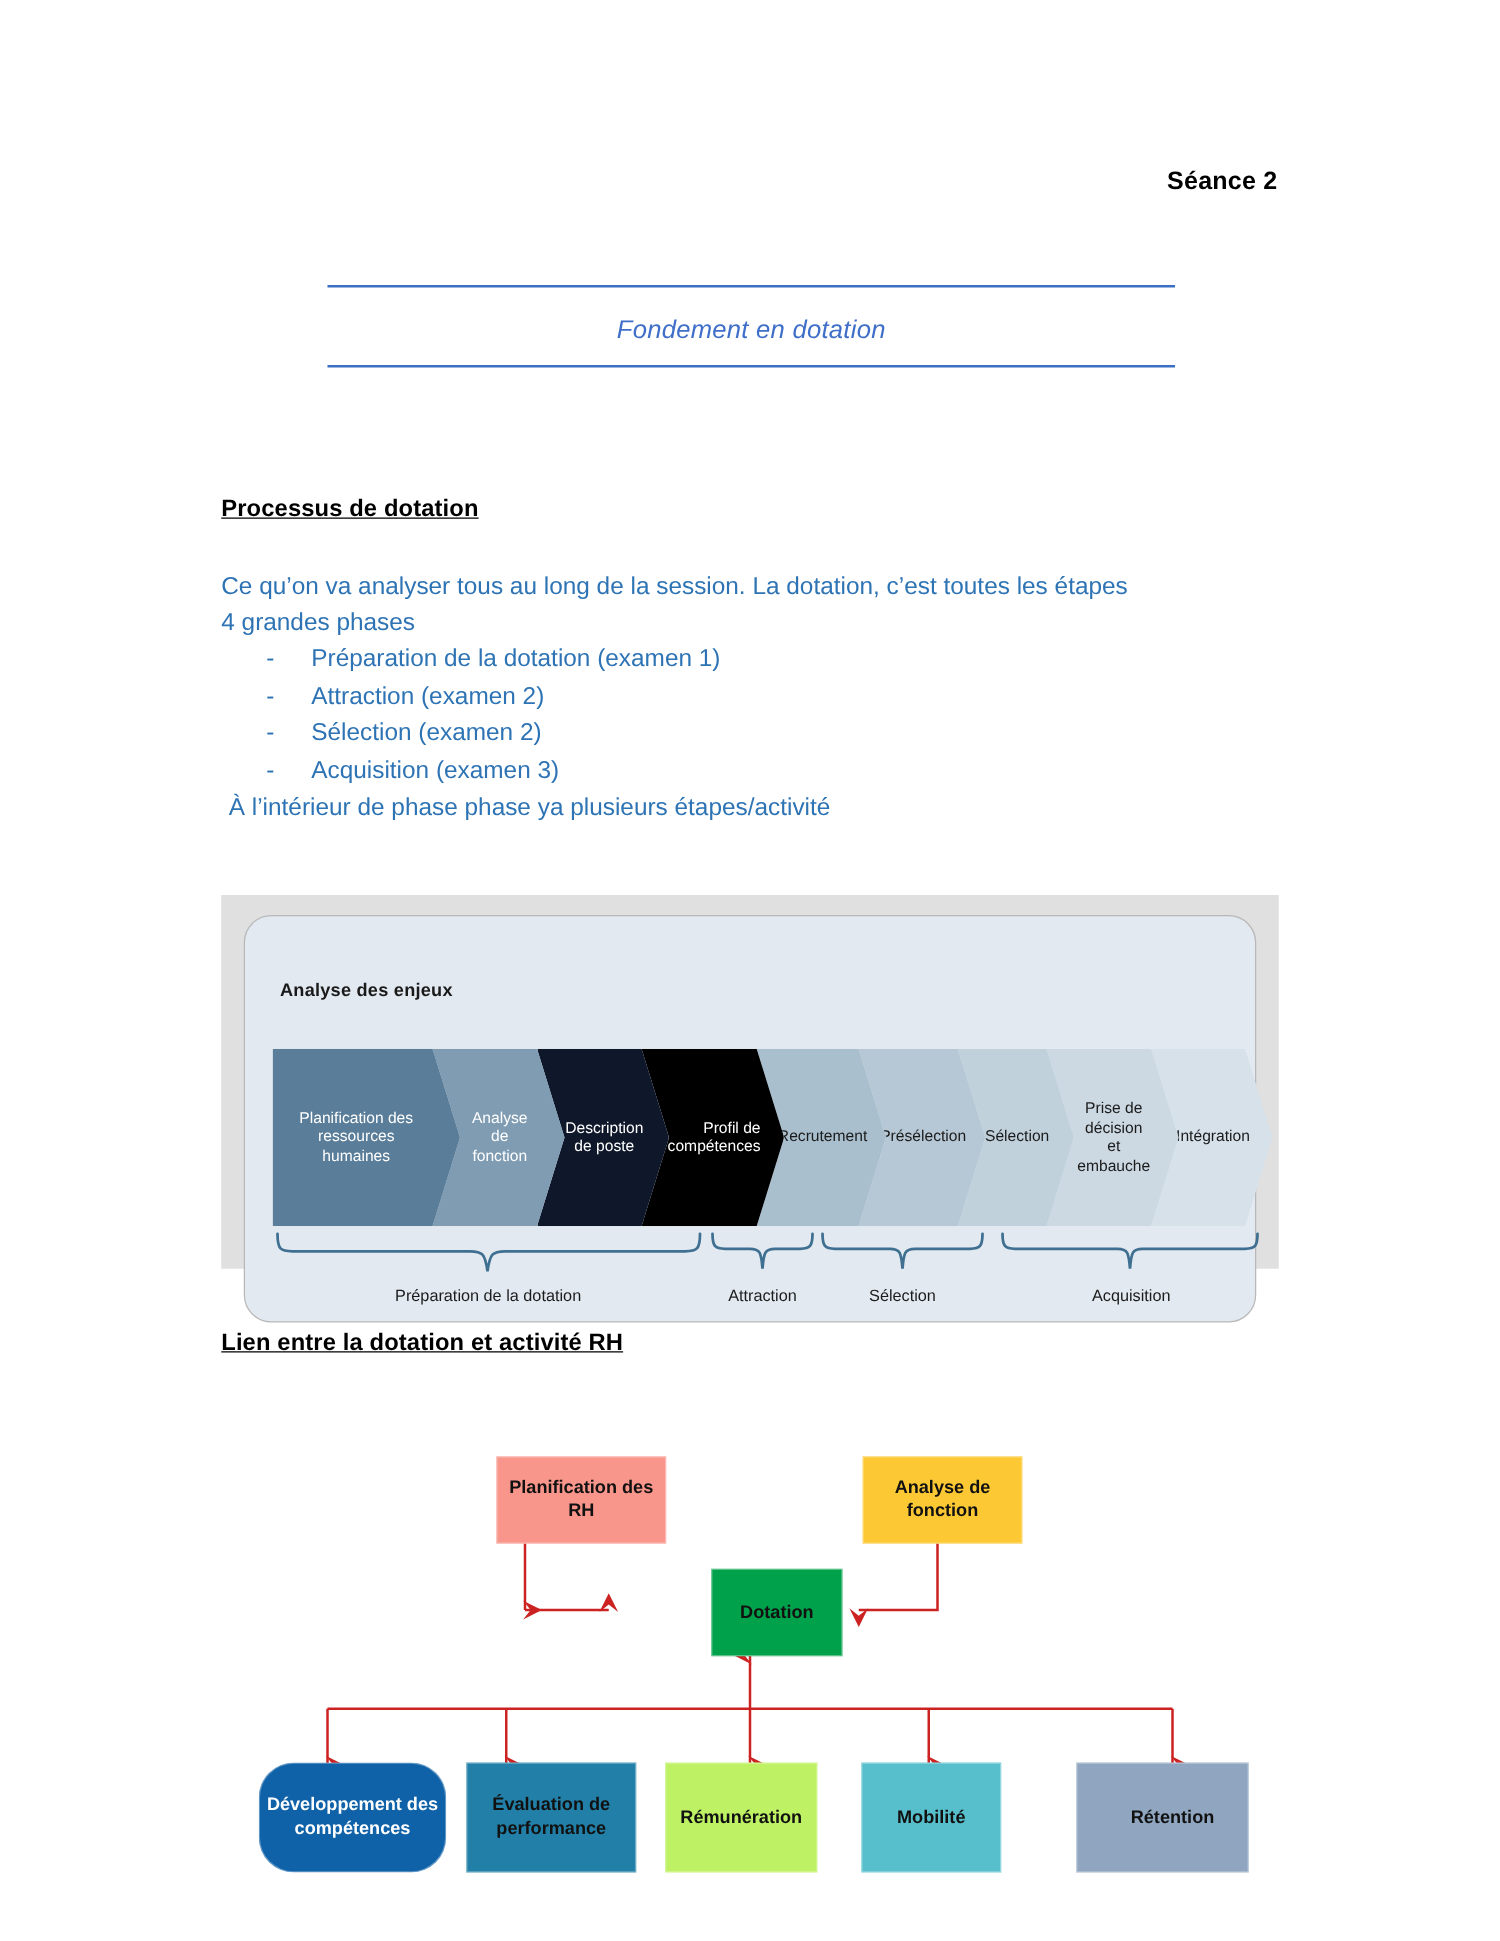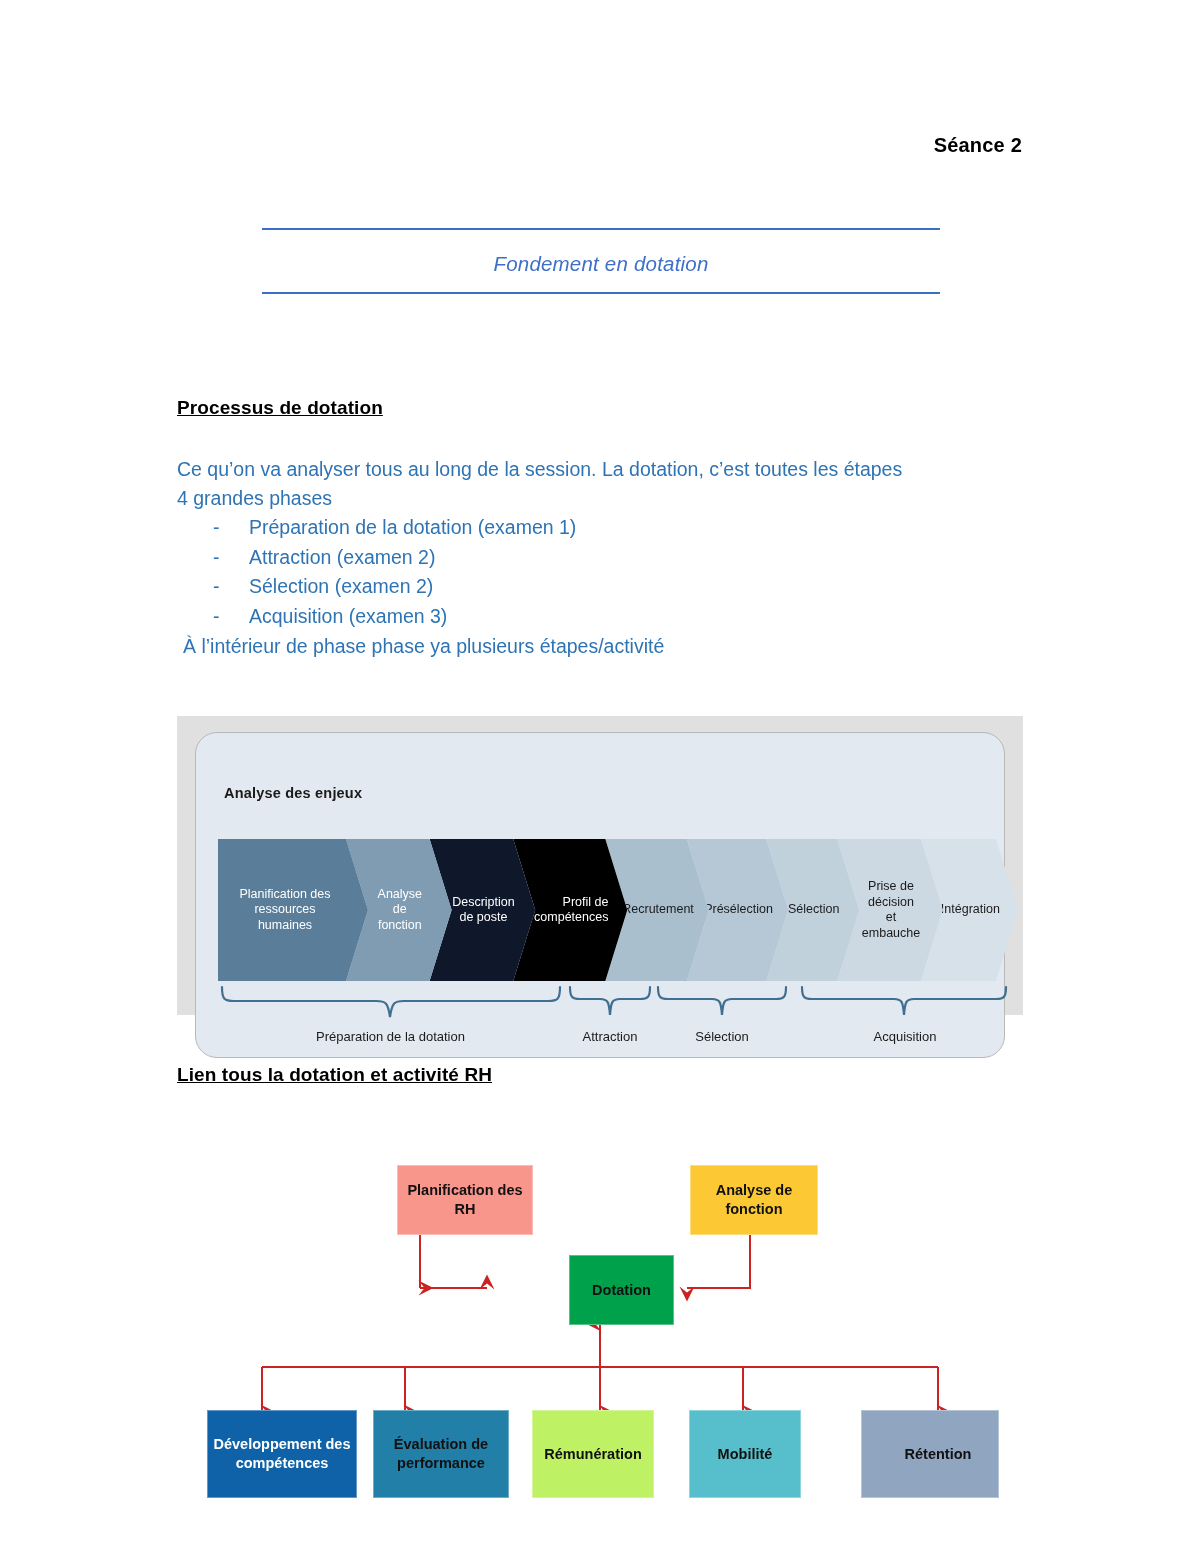--- a/index.html
+++ b/index.html
@@ -183,21 +183,21 @@
     display: flex;
     align-items: center;
     justify-content: center;
     text-align: center;
     font-weight: 700;
     color: #111111;
     line-height: 19px;
     font-size: 14.5px;
     border: 1px solid rgba(255,255,255,.35);
   }
-  .fbox.white-txt { color: #ffffff; }
+  .fbox.white-txt { color: #ffffff; border-radius: 28px; }
   .flow-svg {
     position: absolute;
     left: 0; top: 0;
     width: 846px; height: 370px;
     overflow: visible;
   }
 </style>
 </head>
 <body>
 
@@ -286,21 +286,21 @@
 
     <div class="phase-labels" id="phase-labels">
         <div class="plab" style="left: 0px; width: 345px;">Préparation de la dotation</div>
         <div class="plab" style="left: 352px; width: 80px;">Attraction</div>
         <div class="plab" style="left: 440px; width: 128px;">Sélection</div>
         <div class="plab" style="left: 584px; width: 206px;">Acquisition</div>
       </div>
   </div>
 </div>
 
-<div class="section-heading" id="heading-lien">Lien tous la dotation et activité RH</div>
+<div class="section-heading" id="heading-lien">Lien entre la dotation et activité RH</div>
 
 <div class="flow-figure">
   <svg class="flow-svg" viewBox="0 0 846 370">
     <defs>
       <marker id="ah-up" viewBox="0 0 12 12" refX="6" refY="10" markerWidth="9" markerHeight="9" orient="auto">
         <path d="M1,11 L6,1 L11,11 L6,7 Z" fill="#cc2222"></path>
       </marker>
       <marker id="ah-down" viewBox="0 0 12 12" refX="6" refY="10" markerWidth="9" markerHeight="9" orient="auto">
         <path d="M1,11 L6,1 L11,11 L6,7 Z" fill="#cc2222"></path>
       </marker>

